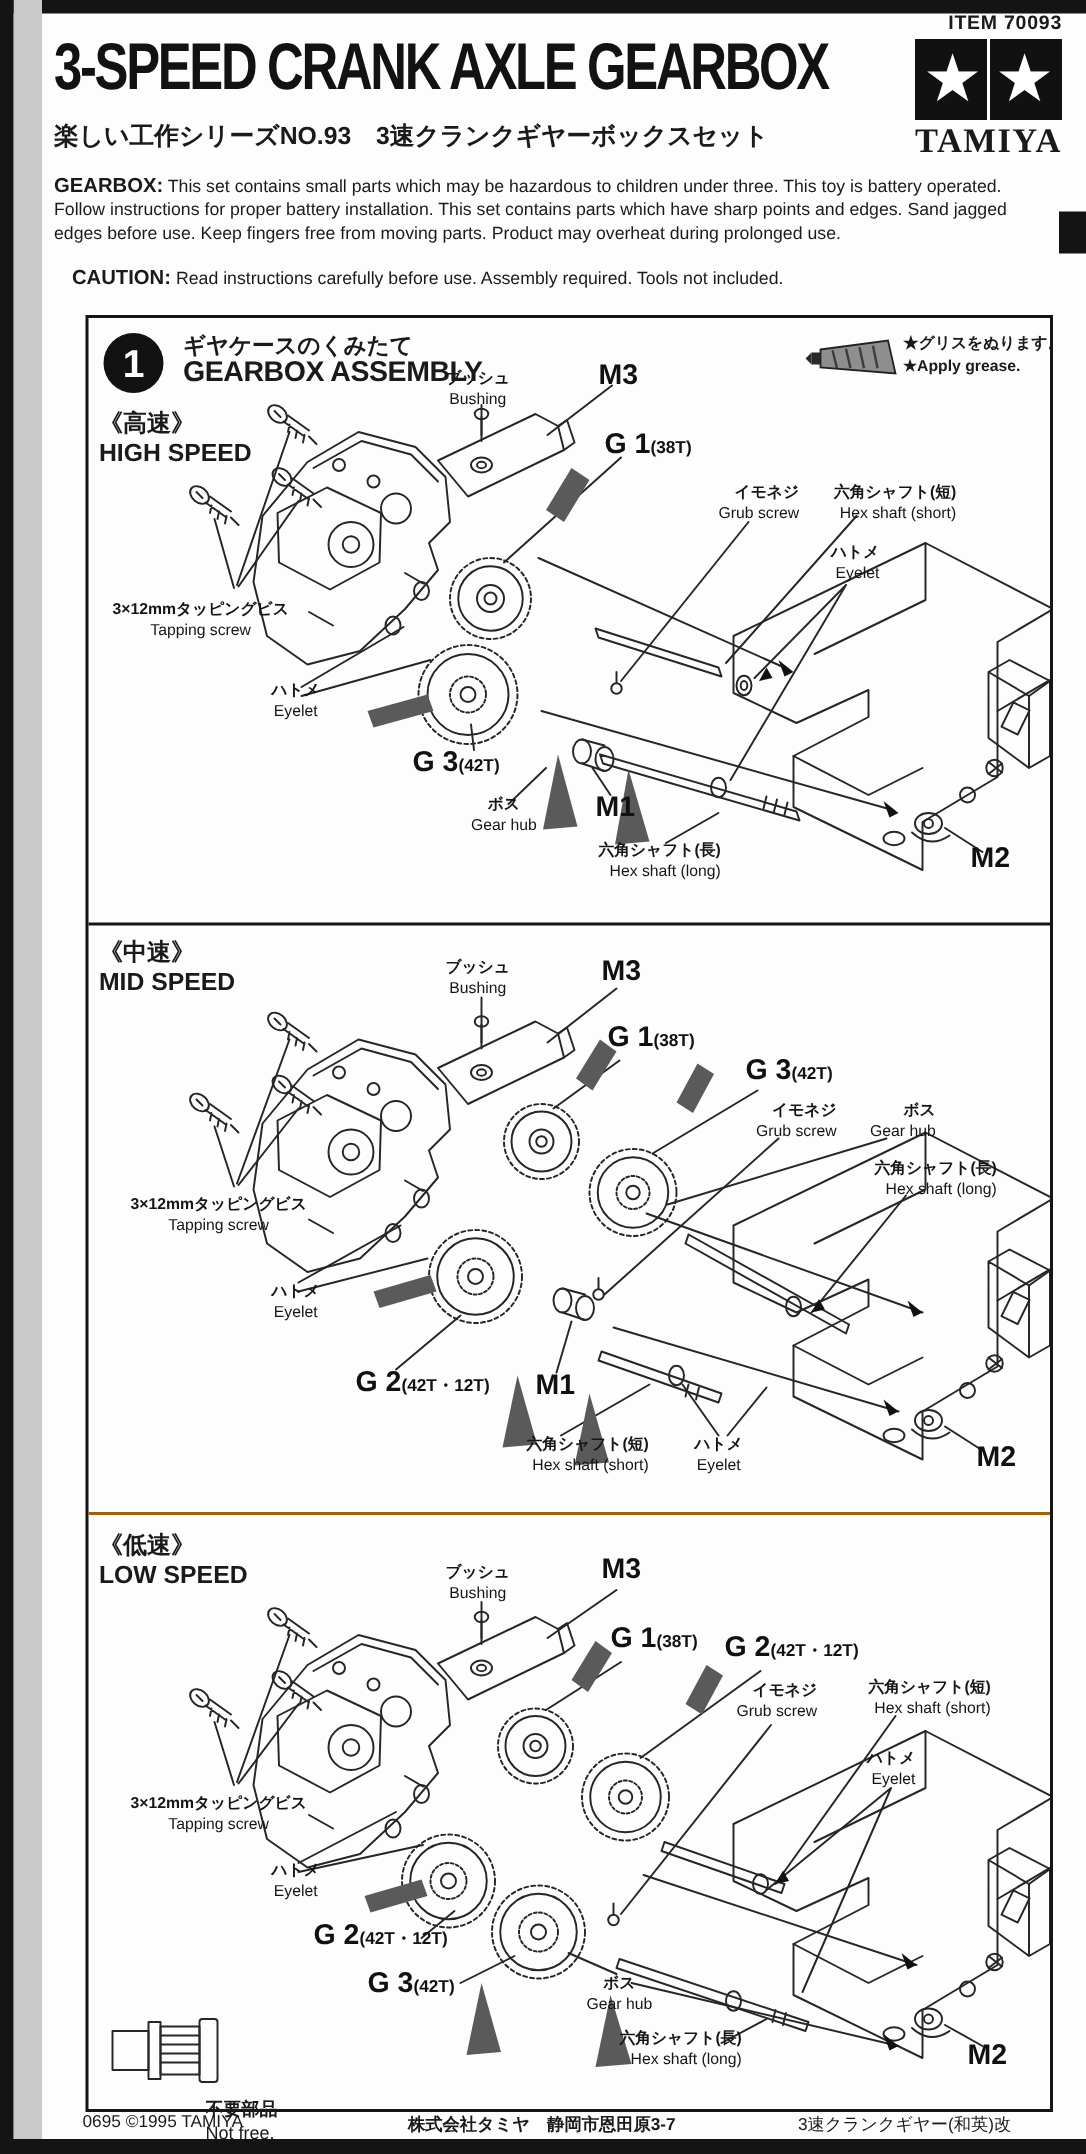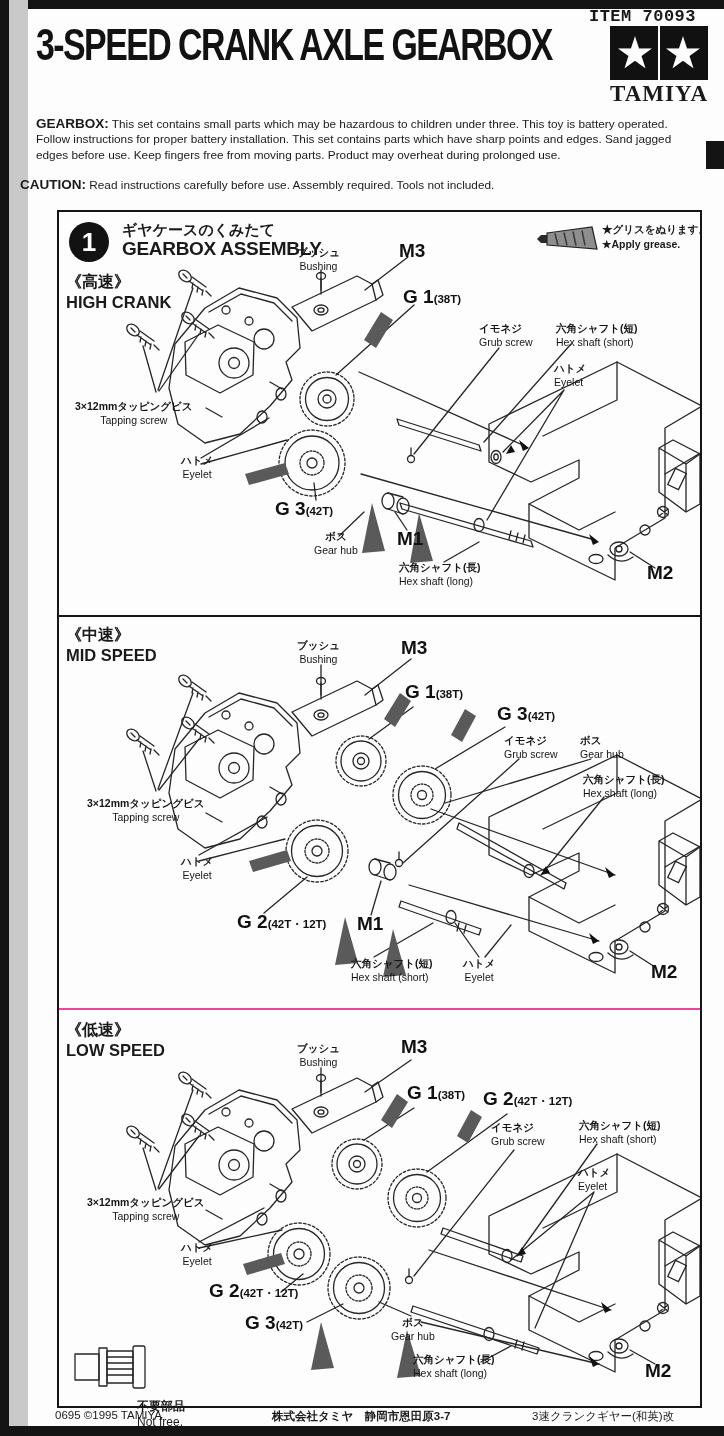--- a/index.html
+++ b/index.html
@@ -7,57 +7,57 @@
         font-family:"Liberation Sans",sans-serif;color:#1a1a1a;}
   
   .edge{position:absolute;background:#141414;}
   .edge-top{left:0;top:0;width:724px;height:9px;}
   .edge-left{left:0;top:0;width:9px;height:1436px;}
   .edge-bottom{left:0;top:1426px;width:724px;height:10px;}
   .edge-gray{position:absolute;left:9px;top:0;width:19px;height:1436px;background:#c9c9c9;}
   .edge-notch{position:absolute;left:706px;top:141px;width:18px;height:28px;background:#141414;}
 
   
-  .item-no{position:absolute;right:28px;top:7px;font-size:17px;font-weight:bold;letter-spacing:.5px;font-family:Liberation Mono, monospace;}
+  .item-no{position:absolute;right:16px;top:7px;font-size:13px;font-weight:bold;letter-spacing:.5px;}
   .main-title{position:absolute;left:36px;top:20px;font-size:44px;font-weight:bold;letter-spacing:-2px;
               white-space:nowrap;transform:scaleX(.77);transform-origin:left top;color:#121212;}
   .subtitle{position:absolute;left:36px;top:80px;font-size:16.5px;font-weight:bold;white-space:nowrap;}
   .logo{position:absolute;left:610px;top:26px;width:98px;text-align:center;}
   .logo-box{width:98px;height:54px;background:#111;display:flex;align-items:center;justify-content:center;
             position:relative;}
   .logo-box .divider{position:absolute;left:48px;top:0;width:2px;height:54px;background:#fdfdfd;}
   .logo-star{color:#fff;font-size:44px;line-height:54px;width:48px;display:inline-block;}
   .logo-text{font-family:"Liberation Serif",serif;font-size:23px;font-weight:bold;letter-spacing:1px;margin-top:1px;}
 
   .warning{position:absolute;left:36px;top:115px;width:666px;font-size:11.8px;line-height:1.29;}
   .warning b{font-size:13.5px;}
-  .caution{position:absolute;left:20px;top:177px;width:666px;font-size:11.8px;}
+  .caution{position:absolute;left:48px;top:177px;width:666px;font-size:11.8px;}
   .caution b{font-size:13.5px;}
 
   
   .box{position:absolute;left:57px;top:210px;width:645px;height:1198px;border:2px solid #151515;
        box-sizing:border-box;background:#fdfdfd;}
   .section{position:relative;width:641px;}
   .sec1{height:403px;border-bottom:2px solid #151515;}
-  .sec2{height:391px;border-bottom:2px solid #ec4899;}
+  .sec2{height:391px;border-bottom:2px solid #a16207;}
   .sec3{height:394px;}
   .diag{position:absolute;left:0;top:0;}
 
   .badge{position:absolute;left:10px;top:10px;width:40px;height:40px;border-radius:50%;background:#121212;
          color:#fff;font-size:26px;font-weight:bold;display:flex;align-items:center;justify-content:center;}
   .badge::after{content:"";position:absolute;inset:2px;border:2px dotted #121212;border-radius:50%;}
   .step-jp{position:absolute;left:63px;top:9px;font-size:15px;font-weight:bold;}
   .step-en{position:absolute;left:63px;top:26px;font-size:19px;font-weight:bold;letter-spacing:-.3px;}
   .grease-note{position:absolute;left:543px;top:10px;font-size:10.5px;font-weight:bold;line-height:1.4;white-space:nowrap;}
   .grease-icon{position:absolute;left:478px;top:12px;}
 
   .secname{position:absolute;font-size:16px;font-weight:bold;white-space:nowrap;}
   .secname .en{font-size:16.5px;}
 
-  .lbl{position:absolute;font-size:10.5px;line-height:1.3;white-space:nowrap;color:#151515;}
+  .lbl{position:absolute;font-size:10.5px;line-height:1.3;white-space:nowrap;color:#151515;text-align:right;}
   .lbl .jp{font-weight:bold;}
   .lbl.center{text-align:center;}
   .big{position:absolute;font-size:19px;font-weight:bold;white-space:nowrap;color:#111;}
   .big .sub{font-size:11.5px;}
 
   .notused-text{position:absolute;left:78px;top:344px;font-size:12px;line-height:1.3;}
   .notused-text .jp{font-weight:bold;margin-top:45px;}
 
   .footer{position:absolute;left:0;top:1409px;width:724px;font-size:11.5px;white-space:nowrap;}
   .footer .f-left{position:absolute;left:55px;}
@@ -78,20 +78,21 @@
   <div class="item-no">ITEM 70093</div>
   <div class="main-title">3-SPEED CRANK AXLE GEARBOX</div>
   <div class="logo">
     <div class="logo-box">
       <span class="logo-star">★</span>
       <span class="logo-star">★</span>
       <span class="divider"></span>
     </div>
     <div class="logo-text">TAMIYA</div>
   </div>
+  <div class="subtitle">楽しい工作シリーズNO.93　3速クランクギヤーボックスセット</div>
 
   <div class="warning">
     <b>GEARBOX:</b>
     <span>This set contains small parts which may be hazardous to children under three. This toy is battery operated. Follow instructions for proper battery installation. This set contains parts which have sharp points and edges. Sand jagged edges before use. Keep fingers free from moving parts. Product may overheat during prolonged use.</span>
   </div>
   <div class="caution">
     <b>CAUTION:</b>
     <span>Read instructions carefully before use. Assembly required. Tools not included.</span>
   </div>
 
@@ -221,21 +222,21 @@
         <path d="M18,9.5 l3,12 M27,8.5 l3,13 M36,7.5 l3,14 M45,6.5 l3,15" stroke="#3c3c3c" stroke-width="1.6" fill="none"></path>
         <rect x="4" y="11" width="6" height="8" fill="#2a2a2a"></rect>
         <polygon points="0,15 4,11 4,19" fill="#2a2a2a"></polygon>
       </svg>
       <div class="grease-note">
         <div>★グリスをぬります。</div>
         <div>★Apply grease.</div>
       </div>
       <div class="secname" style="left:7px;top:60px;">
         <div class="jp">《高速》</div>
-        <div class="en">HIGH CRANK</div>
+        <div class="en">HIGH SPEED</div>
       </div>
 
       <div class="lbl center" style="left:238px;top:34px;">
         <div class="jp">ブッシュ</div>
           <div class="en">Bushing</div>
       </div>
       <div class="big" style="left:340px;top:28px;">M3</div>
       <div class="big" style="left:344px;top:74px;">
         <span>G 1</span><span class="sub">(38T)</span>
       </div>

